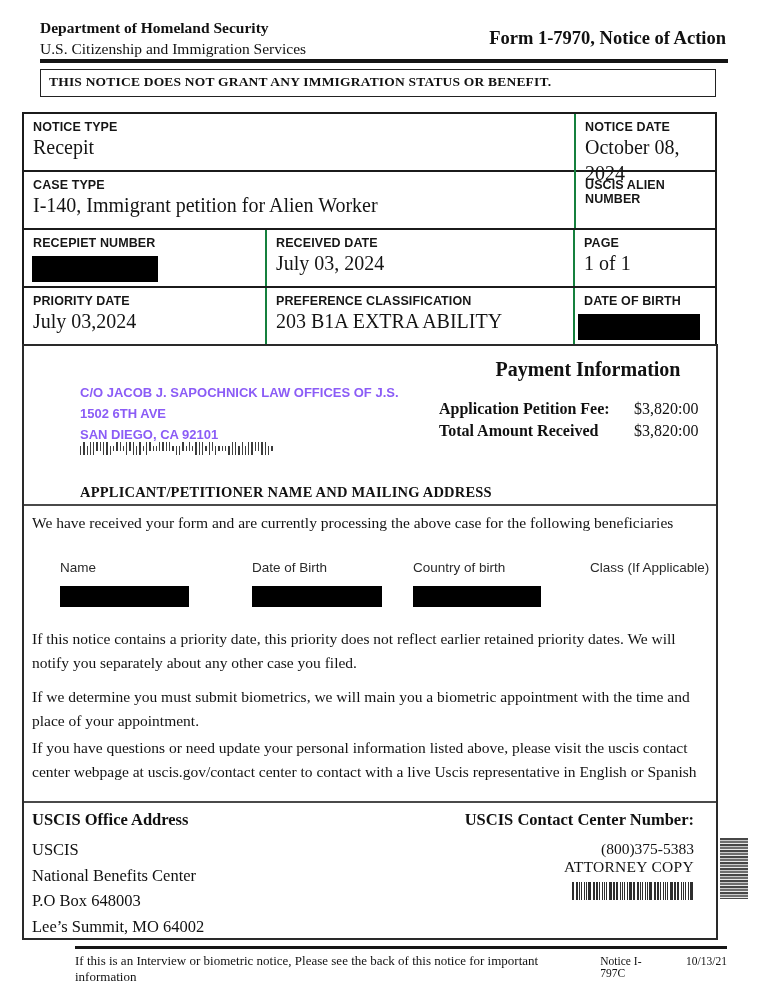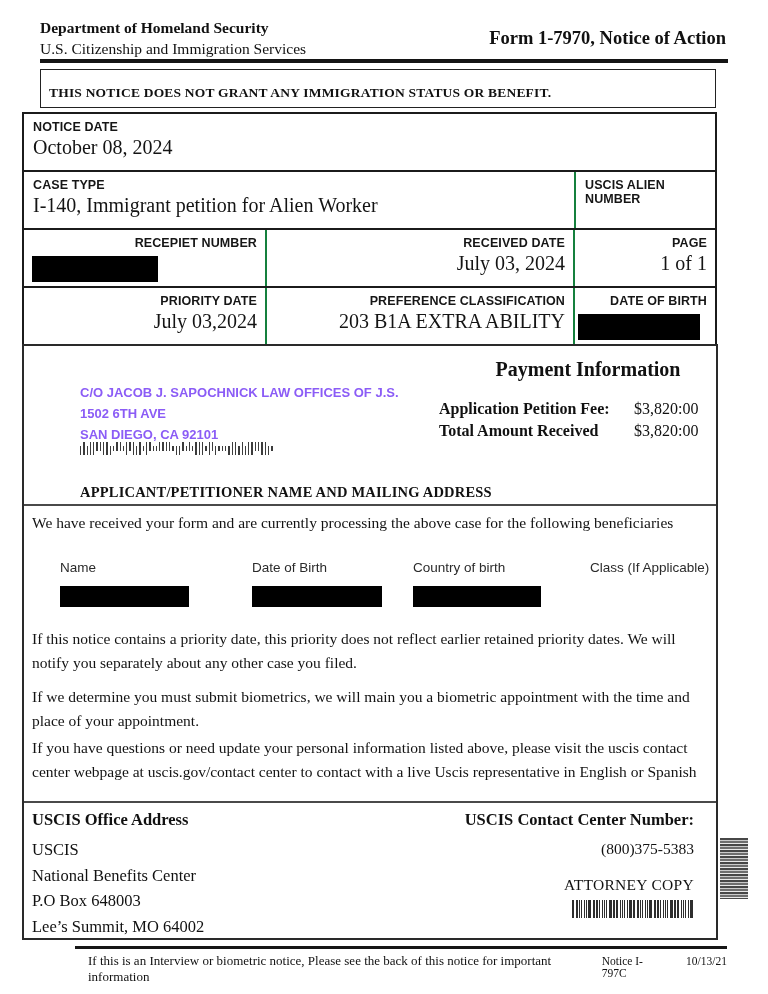--- a/index.html
+++ b/index.html
@@ -9,32 +9,32 @@
   }
   
   .hdr-left{position:absolute;left:40px;top:17px;}
   .hdr-agency{font-weight:bold;font-size:15.5px;line-height:21px;}
   .hdr-agency-sub{font-size:15.5px;line-height:22px;}
   .hdr-form-title{position:absolute;right:42px;top:28px;font-weight:bold;font-size:18.5px;}
   .hdr-rule{position:absolute;left:40px;top:59px;width:688px;height:4px;background:#141414;}
   
   .banner{
     position:absolute;left:40px;top:69px;width:666px;height:18px;
-    border:1.5px solid #222;padding:15px 0 4px 8px;
+    border:1.5px solid #222;padding:4px 0 4px 8px;
     font-weight:bold;font-size:13.5px;letter-spacing:.2px;
   }
   
   .case-table{
     position:absolute;left:22px;top:112px;width:691px;
     border:2.5px solid #1b1b1b;
   }
   .trow{display:grid;height:56px;border-top:2px solid #1b1b1b;}
   .trow:first-child{border-top:none;}
   .cols-2{grid-template-columns:550px 1fr;}
-  .cols-3{grid-template-columns:241px 308px 1fr;text-align:right;}
+  .cols-3{grid-template-columns:241px 308px 1fr;}
   .tcell{border-left:2px solid #15803d;padding:6px 8px 0 9px;position:relative;}
   .tcell:first-child{border-left:none;}
   .lbl{font-family:"Liberation Sans",sans-serif;font-weight:bold;font-size:12.5px;letter-spacing:.1px;color:#161616;}
   .val{font-size:20px;line-height:26px;color:#141414;}
   .redact{background:#000;}
   .redact-receipt{position:absolute;left:8px;top:26px;width:126px;height:26px;}
   .redact-dob{position:absolute;left:3px;top:26px;width:122px;height:26px;}
   
   .content-box{
     position:absolute;left:22px;top:344px;width:692px;height:592px;
@@ -55,51 +55,55 @@
   .p1{top:281px;} .p2{top:339px;} .p3{top:390px;}
   .bene-hdr{position:absolute;top:214px;font-family:"Liberation Sans",sans-serif;font-size:13.5px;color:#2b2b2b;}
   .bh-0{left:36px;} .bh-1{left:228px;} .bh-2{left:389px;} .bh-3{left:566px;}
   .bene-box{position:absolute;top:240px;height:21px;background:#000;}
   .bb-0{left:36px;width:129px;} .bb-1{left:228px;width:130px;} .bb-2{left:389px;width:128px;}
   .office-heading{position:absolute;left:8px;top:464px;font-weight:bold;font-size:16.5px;}
   .office-lines{position:absolute;left:8px;top:491px;font-size:16.5px;line-height:25.5px;}
   .contact-col{position:absolute;left:380px;top:464px;width:290px;text-align:right;}
   .contact-heading{font-weight:bold;font-size:16.5px;}
   .contact-phone{font-size:15.5px;margin-top:10px;}
-  .contact-copy{font-size:15.5px;margin-top:18px;letter-spacing:.3px;}
+  .contact-copy{font-size:15.5px;margin-top:0;letter-spacing:.3px;}
   .code39{display:inline-block;margin-top:6px;width:124px;height:18px;white-space:nowrap;overflow:hidden;}
   .code39 i{display:inline-block;height:18px;background:#2e2e2e;}
   
   .ladder{
     position:absolute;left:720px;top:838px;width:28px;height:61px;
     background:repeating-linear-gradient(180deg,#474747 0 2px,#c9c9c9 2px 3px,#6e6e6e 3px 5px,#e8e8e8 5px 6px);
   }
   
   .footer-rule{position:absolute;left:75px;top:946px;width:652px;height:3px;background:#161616;}
   .footer-row{position:absolute;left:75px;top:953px;width:652px;display:flex;align-items:baseline;}
-  .footer-note{font-size:13px;margin-left:13px;}
+  .footer-note{font-size:13px;}
   .footer-code{margin-left:auto;font-size:11.5px;}
   .footer-rev{margin-left:20px;font-size:11.5px;}
 </style>
 </head>
 <body>
 
 <div class="sheet">
 
   <div class="hdr-left">
     <div class="hdr-agency">Department of Homeland Security</div>
     <div class="hdr-agency-sub">U.S. Citizenship and Immigration Services</div>
   </div>
   <div class="hdr-form-title">Form 1-7970, Notice of Action</div>
   <div class="hdr-rule"></div>
 
   <div class="banner">THIS NOTICE DOES NOT GRANT ANY IMMIGRATION STATUS OR BENEFIT.</div>
 
   <div class="case-table">
     <div class="trow cols-2">
+      <div class="tcell">
+        <div class="lbl">NOTICE TYPE</div>
+        <div class="val">Recepit</div>
+      </div>
       <div class="tcell">
         <div class="lbl">NOTICE DATE</div>
         <div class="val">October 08, 2024</div>
       </div>
     </div>
     <div class="trow cols-2">
       <div class="tcell">
         <div class="lbl">CASE TYPE</div>
         <div class="val">I-140, Immigrant petition for Alien Worker</div>
       </div>

